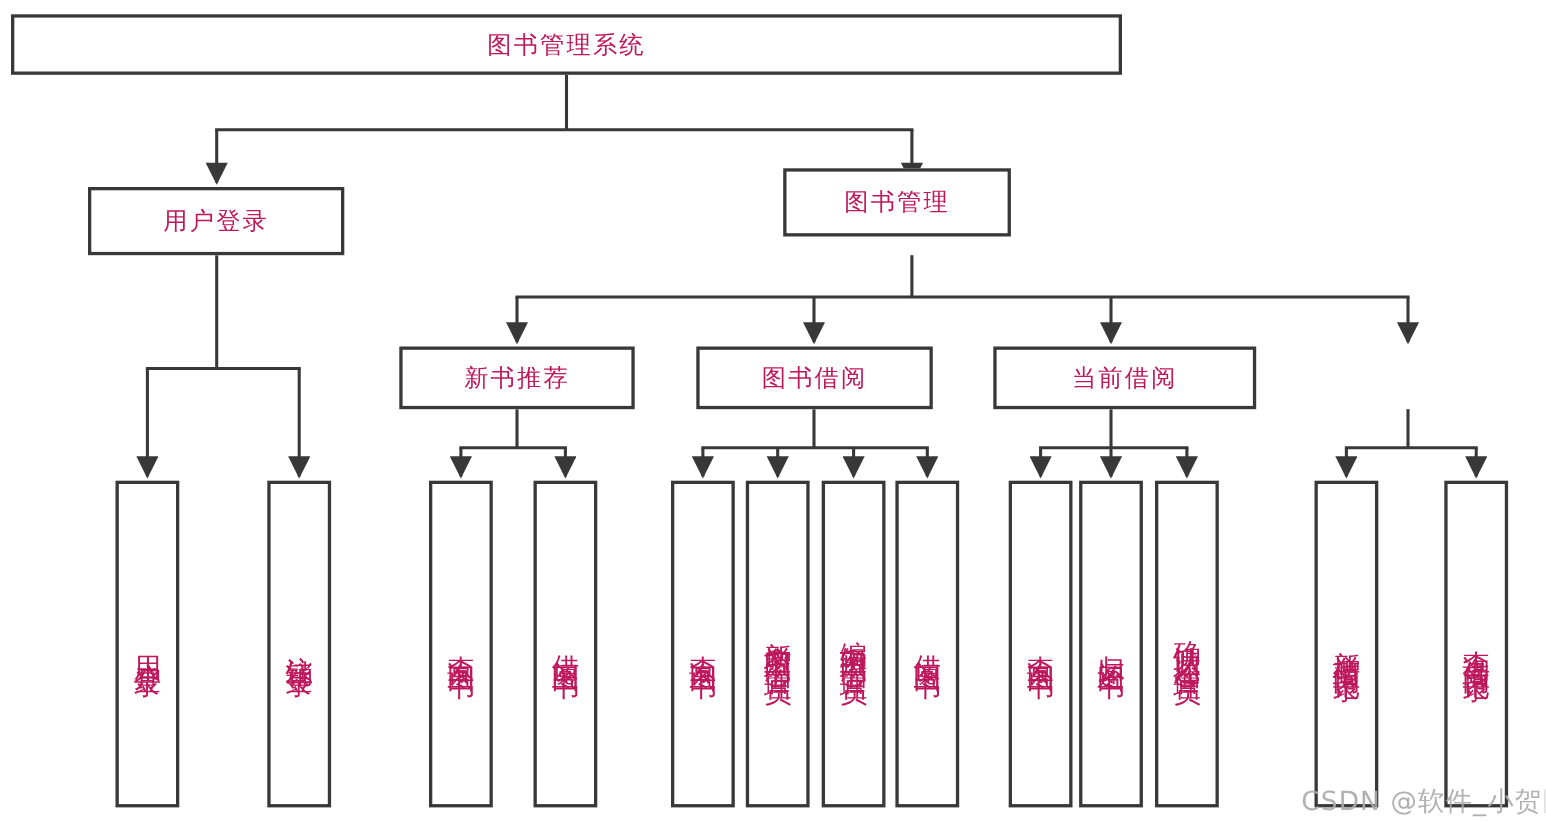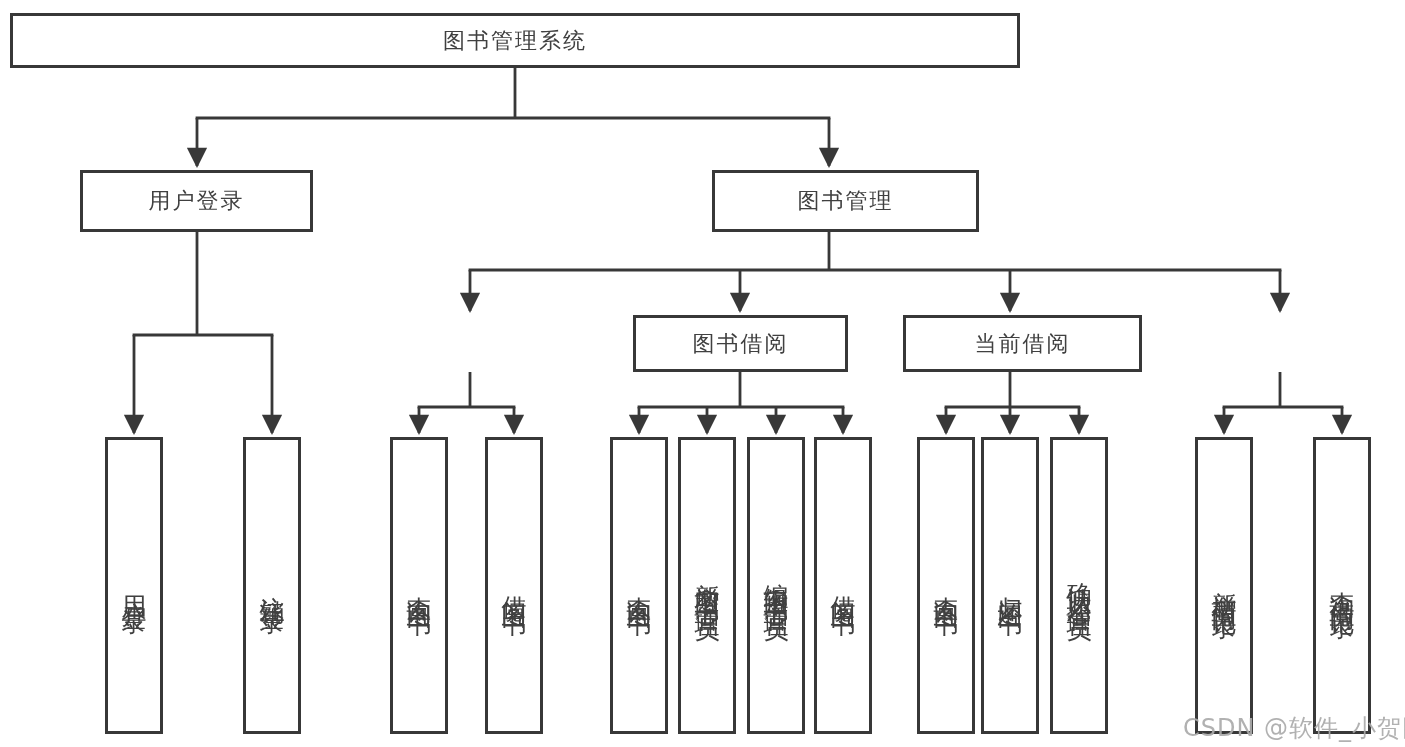--- a/index.html
+++ b/index.html
@@ -17,21 +17,21 @@
     width: 1405px; height: 747px;
   }
   .box {
     position: absolute;
     box-sizing: border-box;
     border: 3px solid #383838;
     background: #ffffff;
     display: flex;
     align-items: center;
     justify-content: center;
-    color: #404040;
+    color: #be185d;
   }
   .hlabel {
     font-size: 22px;
     letter-spacing: 2px;
     white-space: nowrap;
   }
   .vbox .vlabel {
     writing-mode: vertical-rl;
     text-orientation: mixed;
     font-size: 25px;
@@ -104,24 +104,27 @@
     </g>
   </svg>
 
   <div class="box" style="left:10px; top:13px; width:1010px; height:55px;">
     <span class="hlabel">图书管理系统</span>
   </div>
 
   <div class="box" style="left:80px; top:170px; width:233px; height:62px;">
     <span class="hlabel">用户登录</span>
   </div>
-  <div class="box" style="left:712px; top:170px; width:267px; height:62px;">
+  <div class="box" style="left:712px; top:153px; width:207px; height:62px;">
     <span class="hlabel">图书管理</span>
   </div>
 
+  <div class="box" style="left:363px; top:315px; width:214px; height:57px;">
+    <span class="hlabel">新书推荐</span>
+  </div>
   <div class="box" style="left:633px; top:315px; width:215px; height:57px;">
     <span class="hlabel">图书借阅</span>
   </div>
   <div class="box" style="left:903px; top:315px; width:239px; height:57px;">
     <span class="hlabel">当前借阅</span>
   </div>
 
   <div class="box vbox" style="left:105px; top:437px; width:58px; height:297px;">
     <span class="vlabel">用户登录</span>
   </div>

